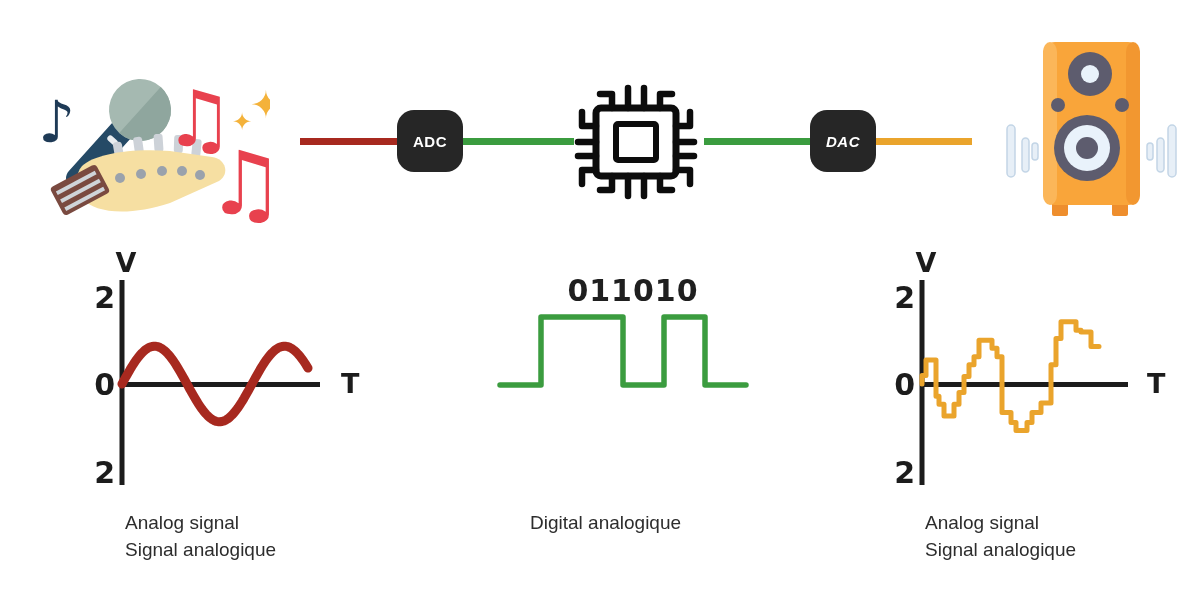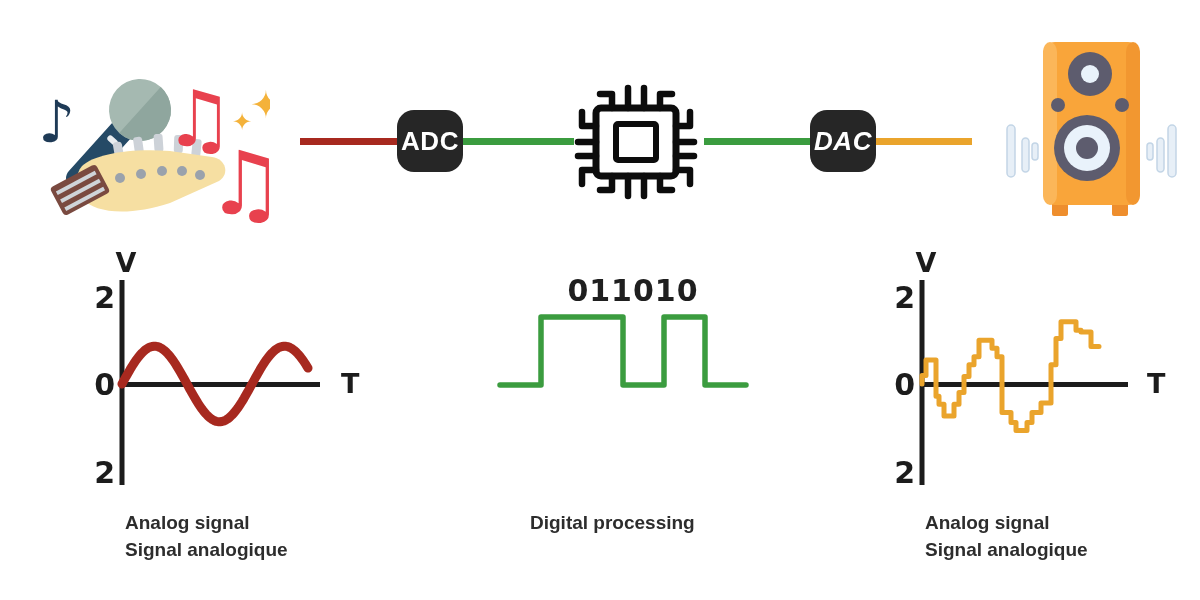--- a/index.html
+++ b/index.html
@@ -1,22 +1,22 @@
 <!DOCTYPE html>
 <html><head>
 <meta charset="utf-8">
 <style>
   html,body{margin:0;padding:0;background:#ffffff;}
   .canvas{position:relative;width:1200px;height:600px;background:#ffffff;overflow:hidden;
           font-family:"Liberation Sans","DejaVu Sans",sans-serif;}
   .abs{position:absolute;}
   .block{position:absolute;width:66px;height:62px;border-radius:17px;color:#fff;
          display:flex;align-items:center;justify-content:center;
-         font-weight:bold;font-size:26px;letter-spacing:.5px;}
-  .caption{position:absolute;font-size:19px;line-height:27px;font-weight:700;color:#2d2d2d;}
+         font-weight:bold;font-size:15px;letter-spacing:.5px;}
+  .caption{position:absolute;font-size:19px;line-height:27px;font-weight:400;color:#2d2d2d;}
   svg text{font-family:"DejaVu Sans","Liberation Sans",sans-serif;}
   .axis{stroke:#1c1c1c;stroke-width:5;}
   .tick{font-size:30px;font-weight:bold;fill:#1c1c1c;}
   .axis-lbl{font-size:27px;font-weight:bold;fill:#1c1c1c;}
   .bits{font-size:30px;font-weight:bold;fill:#1f1f1f;letter-spacing:1px;}
   .chip-stroke{stroke:#0c0c0c;fill:none;stroke-width:7;stroke-linecap:round;stroke-linejoin:round;}
   .chip-pin{stroke:#0c0c0c;fill:none;stroke-width:6.5;stroke-linecap:round;stroke-linejoin:round;}
   .sndbar{fill:#e7eff7;stroke:#c3d5e6;stroke-width:1.5;}
 </style>
 </head>
@@ -147,20 +147,20 @@
     <line class="axis" x1="35" y1="144.5" x2="243" y2="144.5"></line>
     <text class="axis-lbl" x="262" y="153">T</text>
     <path id="wave-analog-out" fill="none" stroke-width="5" stroke-linecap="round" stroke-linejoin="round" stroke="#eaa42c" d="M37,144 L37,135.6 L41,135.6 L41,120.1 L51,120.1 L51,156.2 L54,156.2 L54,164.2 L59,164.2 L59,175.9 L69,175.9 L69,164.2 L74,164.2 L74,152.4 L79,152.4 L79,136.4 L84,136.4 L84,124.7 L89,124.7 L89,116.7 L94,116.7 L94,100.3 L107,100.3 L107,108.3 L112,108.3 L112,116.7 L117,116.7 L117,172.6 L126,172.6 L126,182.6 L131,182.6 L131,190.6 L142,190.6 L142,182.6 L147,182.6 L147,172.6 L156,172.6 L156,162.9 L166,162.9 L166,124.7 L171,124.7 L171,98.6 L176,98.6 L176,81.8 L191,81.8 L191,90.2 L196,90.2 L196,91.9 L206,91.9 L206,106.6 L214,106.6"></path>
   </svg>
 
   <div class="caption" style="left:125px;top:509px">
     <div>Analog signal</div>
     <div>Signal analogique</div>
   </div>
   <div class="caption" style="left:530px;top:509px">
-    <div>Digital processing</div>
+    <div>Digital analogique</div>
   </div>
   <div class="caption" style="left:925px;top:509px">
     <div>Analog signal</div>
     <div>Signal analogique</div>
   </div>
 
 </div>
 
 </body></html>

